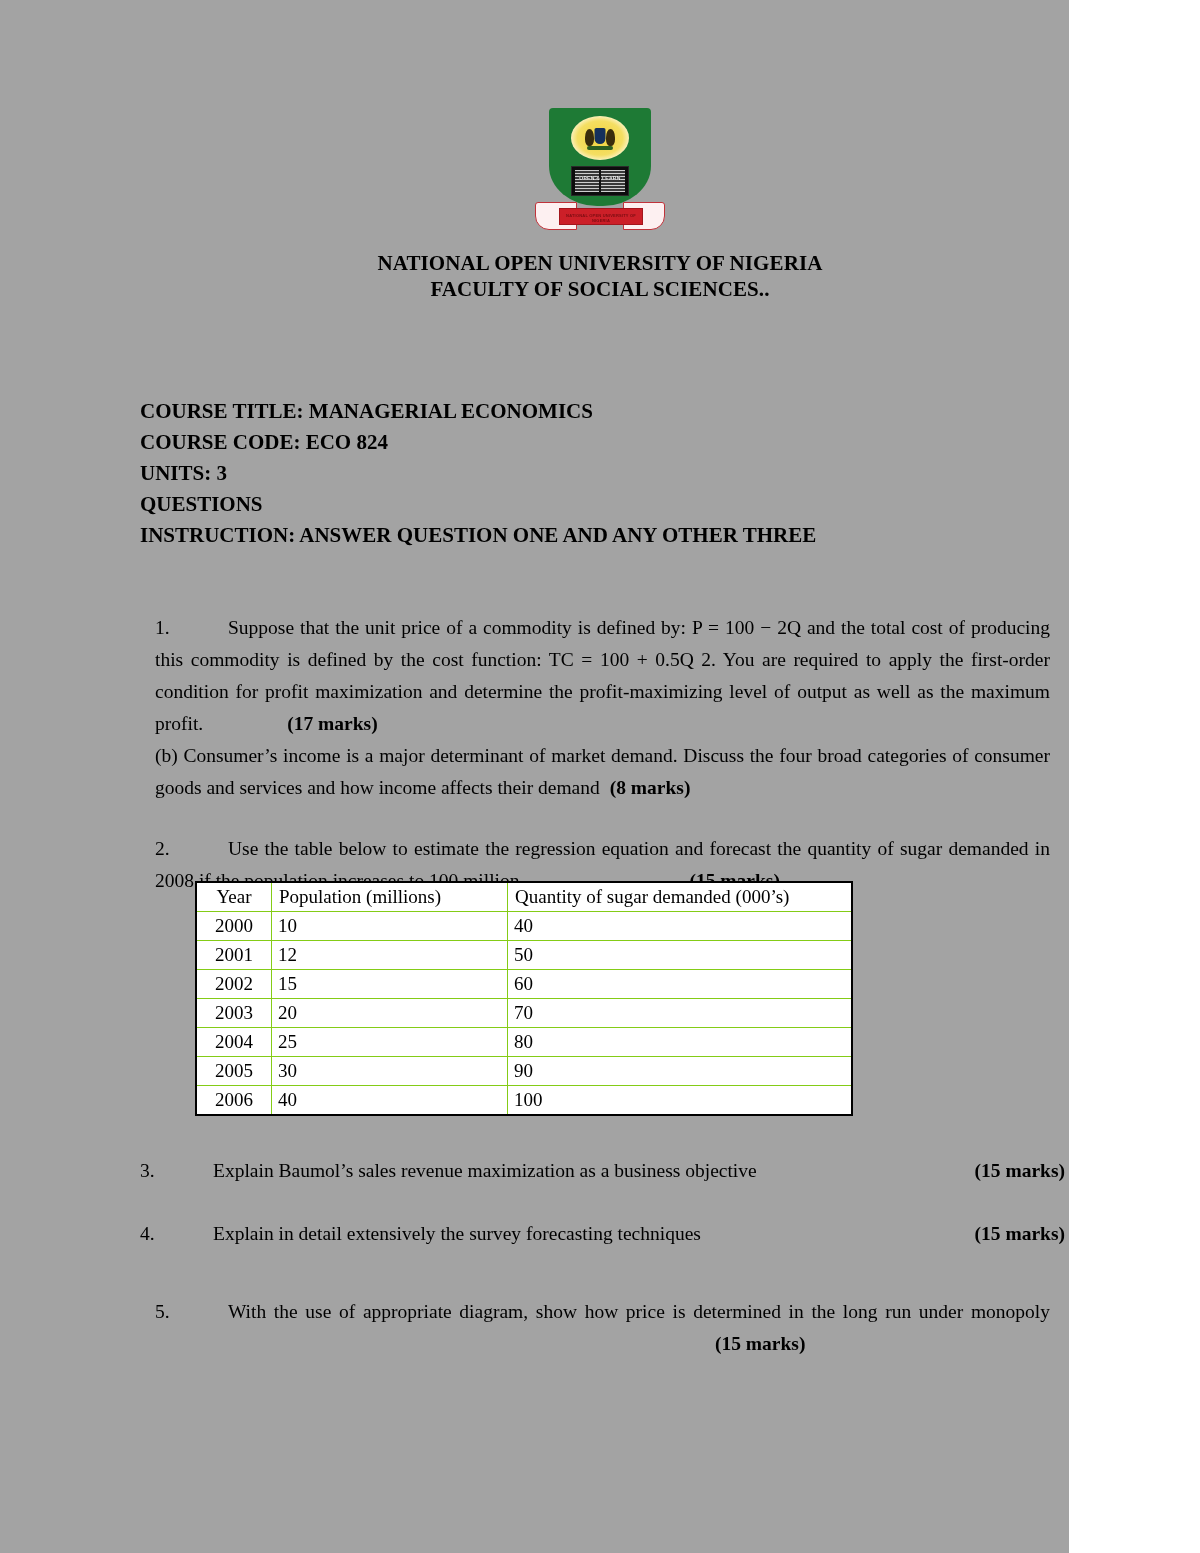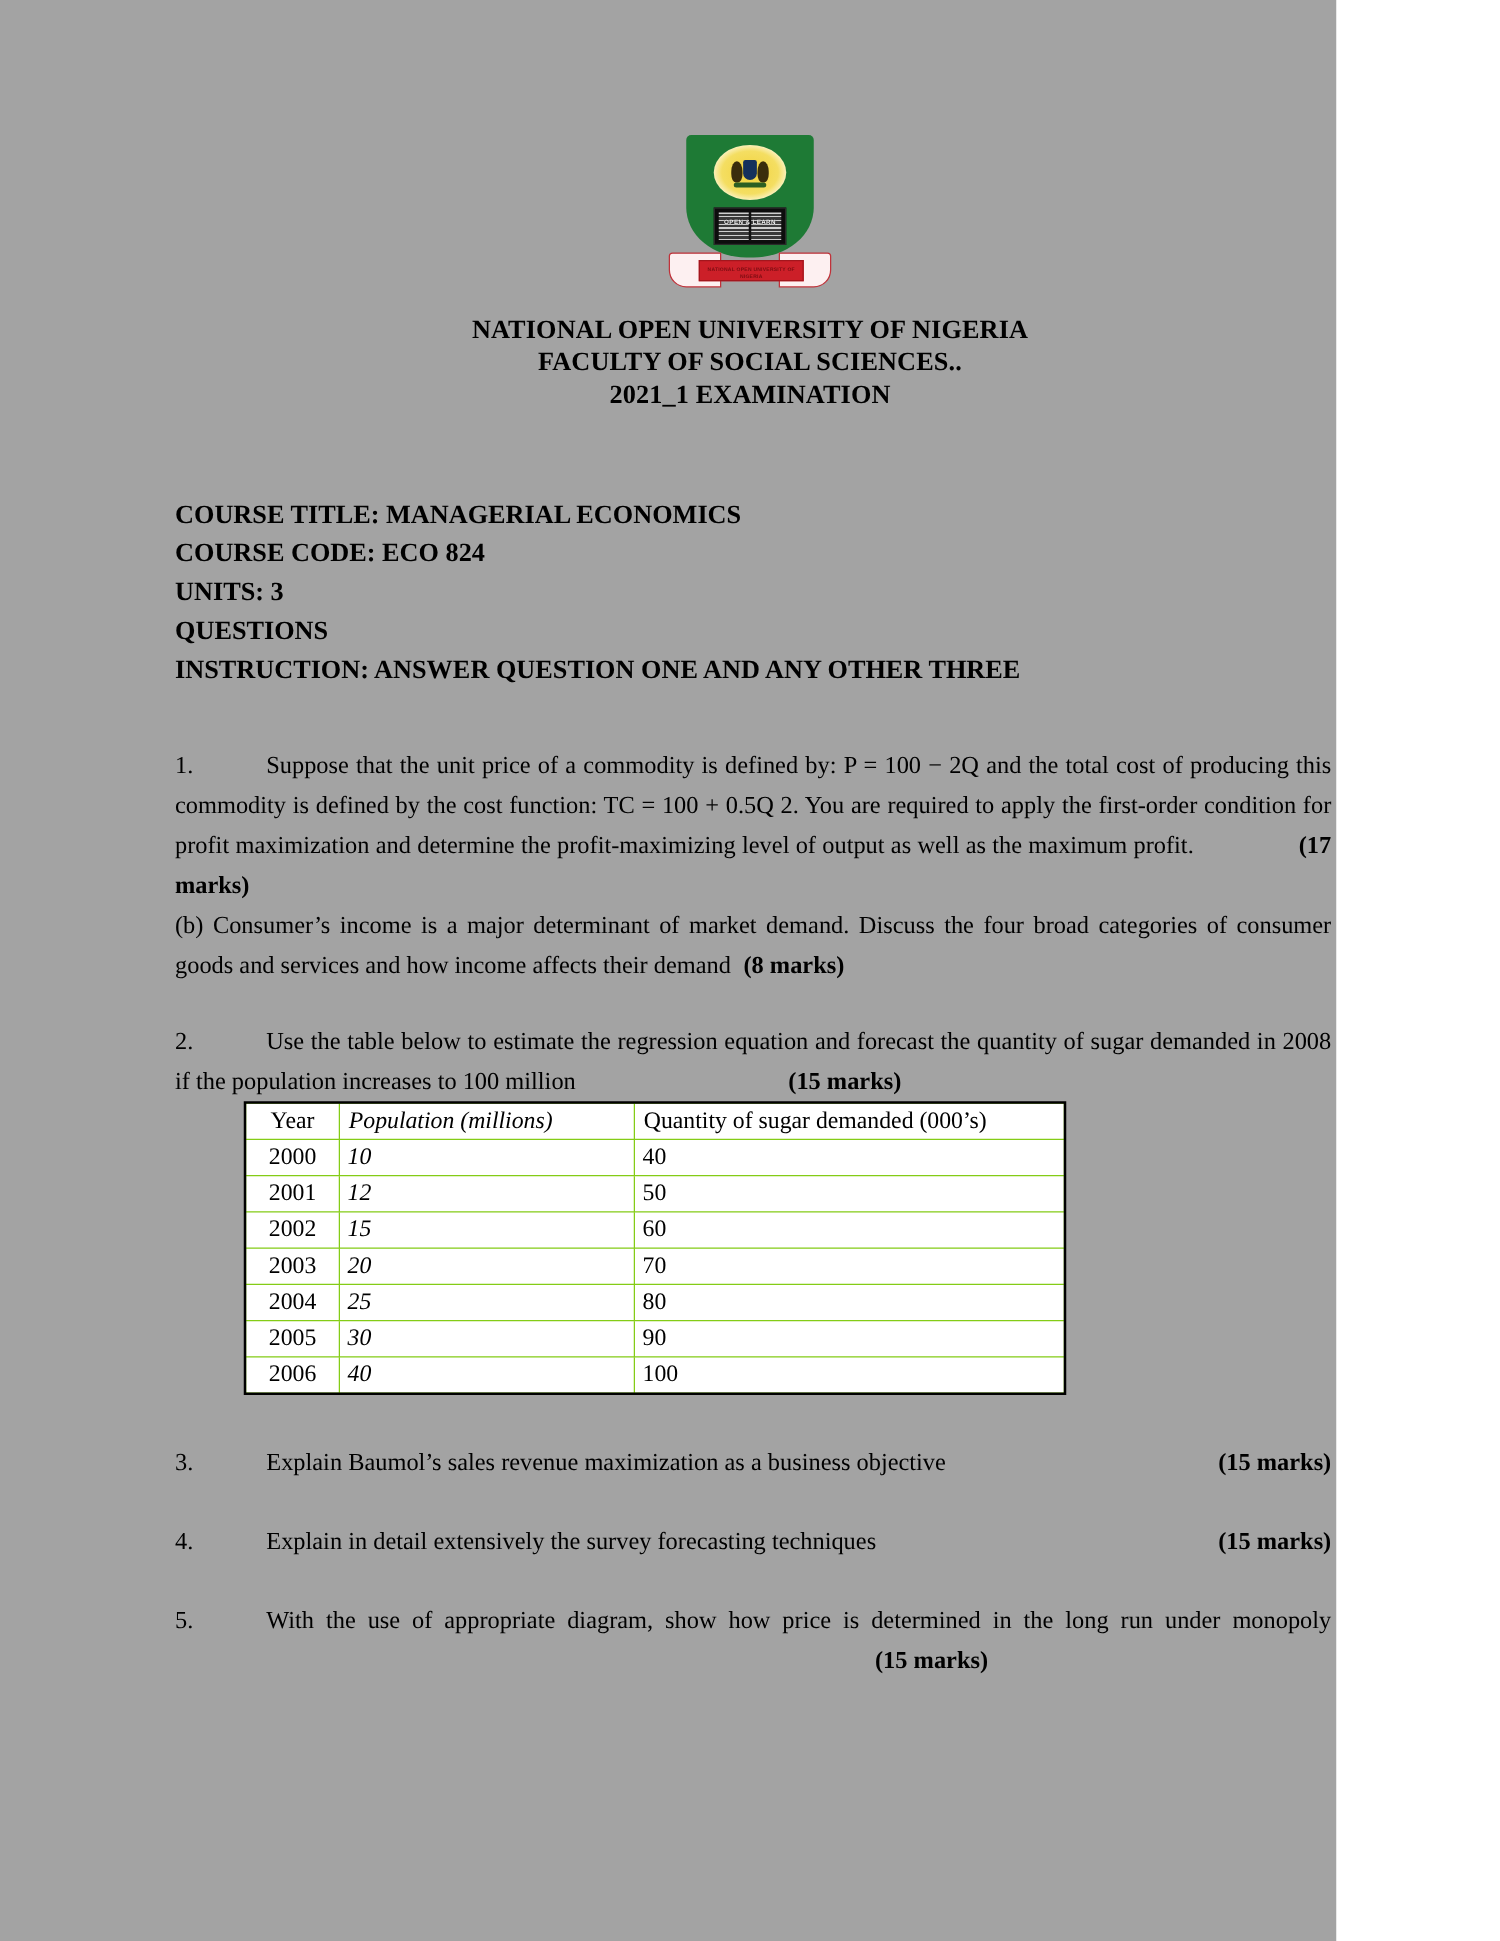--- a/index.html
+++ b/index.html
@@ -201,21 +201,21 @@
   
   .qblock {
     position: absolute;
     left: 140px;
     width: 925px;
     font-size: 19.5px;
     line-height: 32px;
     text-align: justify;
     text-justify: inter-word;
   }
-  .qblock p { margin: 0; }
+  .qblock p { margin: 15px; }
   .q-num {
     display: inline-block;
     width: 73px;
   }
   .marks { font-weight: bold; }
   .tabfill { display: inline-block; }
 
   .q1 { top: 597px; }
   .q1b { top: 725px; }
   .q2 { top: 818px; }
@@ -241,21 +241,21 @@
   }
   .data-table td, .data-table th {
     border: 1px solid #84cc16;
     padding: 1px 6px 2px 6px;
     font-weight: normal;
     height: 25px;
     vertical-align: middle;
     font-family: "Liberation Serif", "DejaVu Serif", serif;
   }
   .data-table .c-year { width: 62px; text-align: center; }
-  .data-table .c-pop  { width: 222px; text-align: left; font-style: italic; }
+  .data-table .c-pop  { width: 222px; text-align: left; }
   .data-table .c-qty  { text-align: left; }
   .data-table thead th { text-align: center; }
   .data-table thead th.h-pop,
   .data-table thead th.h-qty { text-align: left; padding-left: 7px; }
   .data-table.outer-frame {
     outline: 2px solid #000;
     outline-offset: -1px;
   }
 </style>
 </head>
@@ -284,21 +284,20 @@
       <div class="ribbon-tail right"></div>
       <div class="ribbon-band">
         <div class="ribbon-motto">NATIONAL OPEN UNIVERSITY OF NIGERIA</div>
       </div>
     </div>
   </div>
 
   <div class="inst-head">
     <span class="ln">NATIONAL OPEN UNIVERSITY OF NIGERIA</span>
     <span class="ln">FACULTY OF SOCIAL SCIENCES..</span>
-    <span class="ln">2021_1 EXAMINATION</span>
   </div>
 
   <div class="course-info">
     <span class="ln">COURSE TITLE: MANAGERIAL ECONOMICS</span>
     <span class="ln">COURSE CODE: ECO 824</span>
     <span class="ln">UNITS: 3</span>
     <span class="ln">QUESTIONS</span>
     <span class="ln">INSTRUCTION: ANSWER QUESTION ONE AND ANY OTHER THREE</span>
   </div>
 

